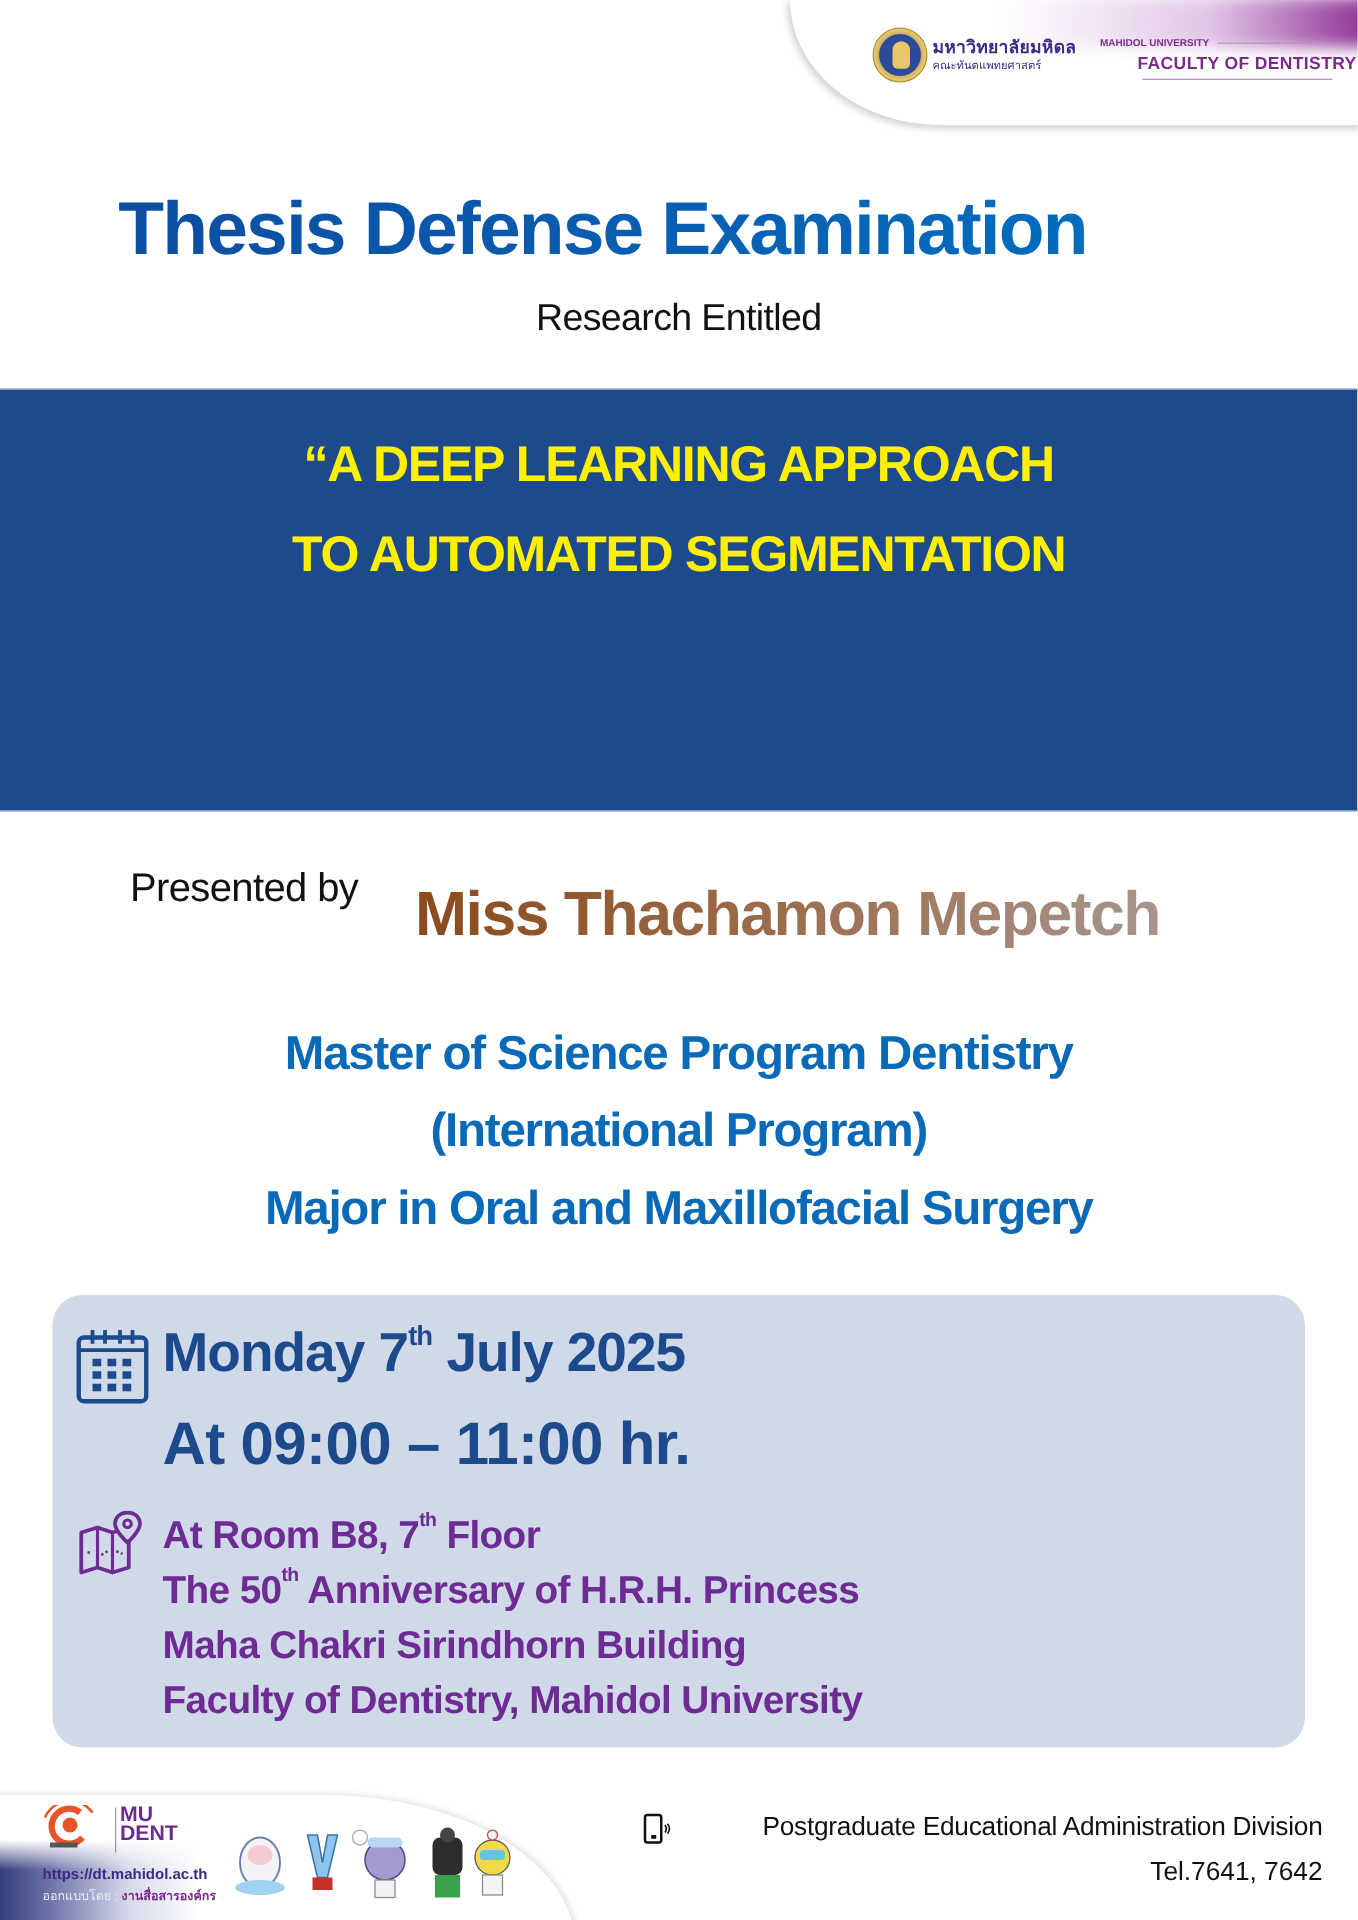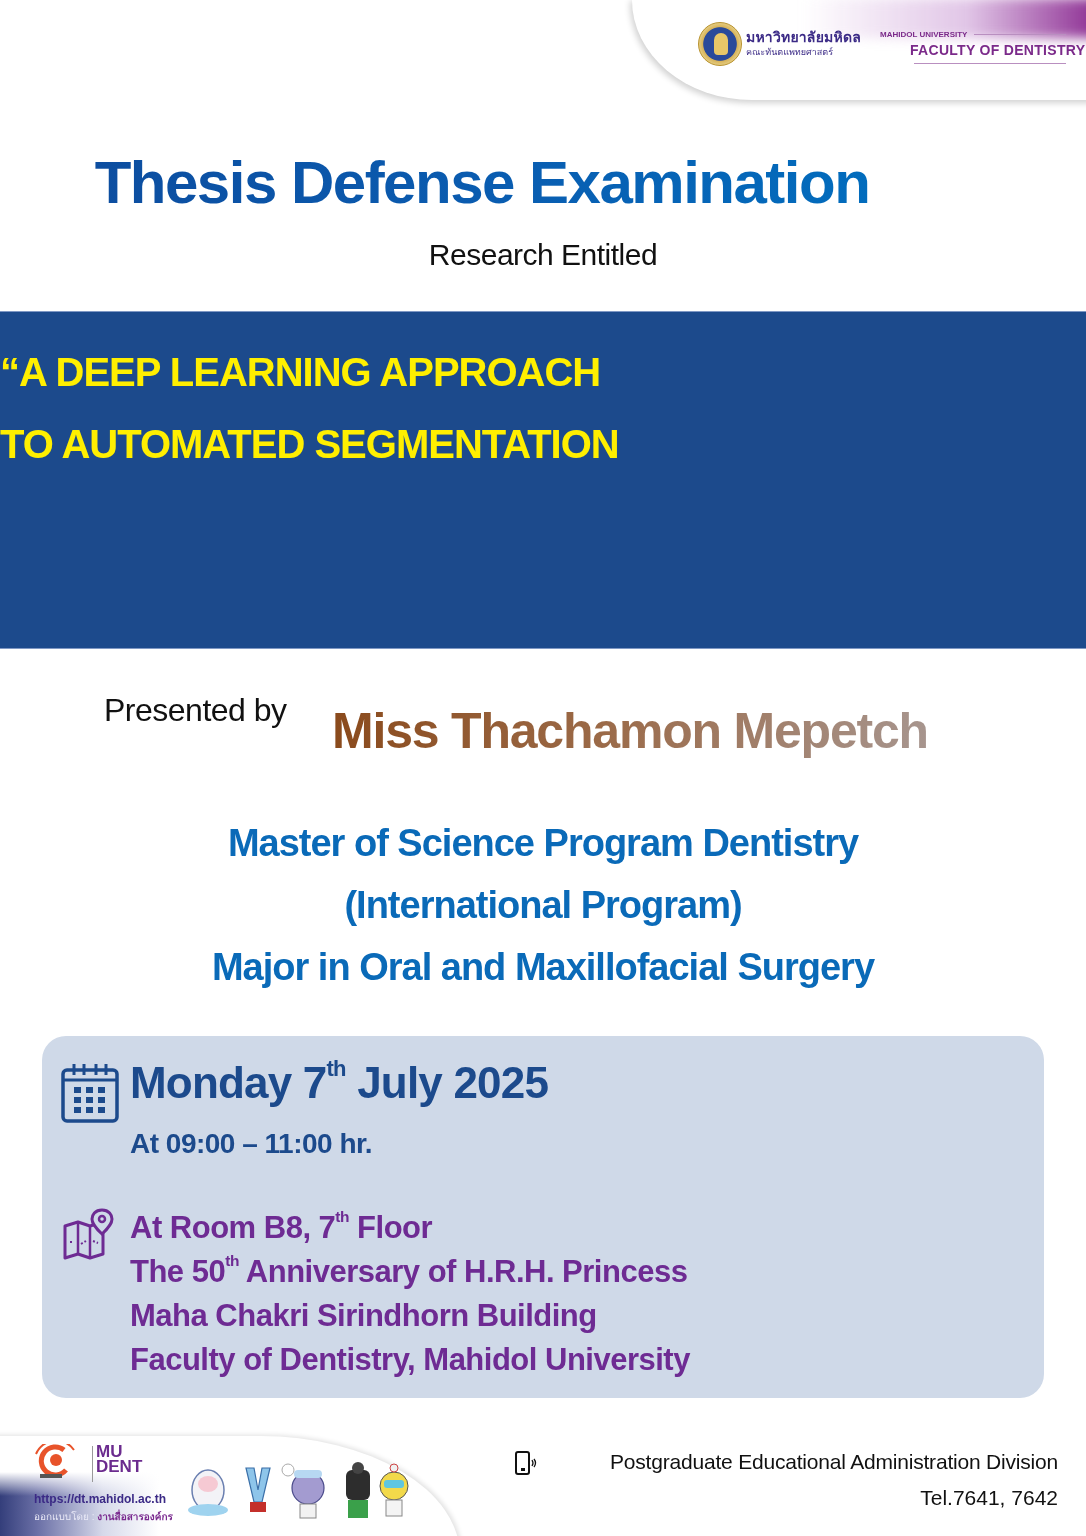--- a/index.html
+++ b/index.html
@@ -45,21 +45,21 @@
     position:absolute; left:0; top:238px; width:1086px; text-align:center;
     font-size:30px; color:#111; letter-spacing:-0.5px;
   }
 
   .banner {
     position:absolute; left:0; top:311px; width:1086px; height:338px;
     background:#1c4a8c;
     border-top:1px solid #7f98c4; border-bottom:1px solid #7f98c4;
   }
   .banner-line {
-    position:absolute; left:0; width:1086px; 
+    position:absolute; left:0; width:1086px; text-align:center;
     font-size:40px; font-weight:bold; color:#ffef00; letter-spacing:-1px;
   }
 
   .presented {
     position:absolute; left:104px; top:692px; font-size:32px; color:#111; letter-spacing:-0.5px;
   }
   .presenter {
     position:absolute; left:332px; top:702px; font-size:50px; font-weight:bold; letter-spacing:-1.2px;
     background:linear-gradient(90deg, #8a4a1c 0%, #9b6a48 45%, #a7958e 100%);
     -webkit-background-clip:text; background-clip:text; color:transparent;
@@ -72,21 +72,21 @@
 
   .event-box {
     position:absolute; left:42px; top:1036px; width:1002px; height:362px;
     background:#cfd9e8; border-radius:24px;
   }
   .date-line {
     position:absolute; left:130px; top:1058px; font-size:44px; font-weight:bold; color:#1c4a8c; letter-spacing:-0.8px;
   }
   .date-line sup, .loc-line sup { font-size:0.5em; vertical-align:top; position:relative; top:-2px; }
   .time-line {
-    position:absolute; left:130px; top:1128px; font-size:28px; font-weight:bold; color:#1c4a8c; letter-spacing:-0.5px;
+    position:absolute; left:130px; top:1128px; font-size:48px; font-weight:bold; color:#1c4a8c; letter-spacing:-0.5px;
   }
   .cal-icon { position:absolute; left:60px; top:1062px; width:60px; height:62px; }
   .map-icon { position:absolute; left:62px; top:1208px; width:54px; height:52px; }
   .loc-line {
     position:absolute; left:130px; font-size:31px; font-weight:bold; color:#6e2b93; letter-spacing:-0.5px;
   }
 
   .bottom-card {
     position:absolute; left:-10px; top:1436px; width:470px; height:120px;
     background:linear-gradient(90deg, #25316f 0%, #6a6fa6 10%, #d6d9ea 24%, #ffffff 36%);

